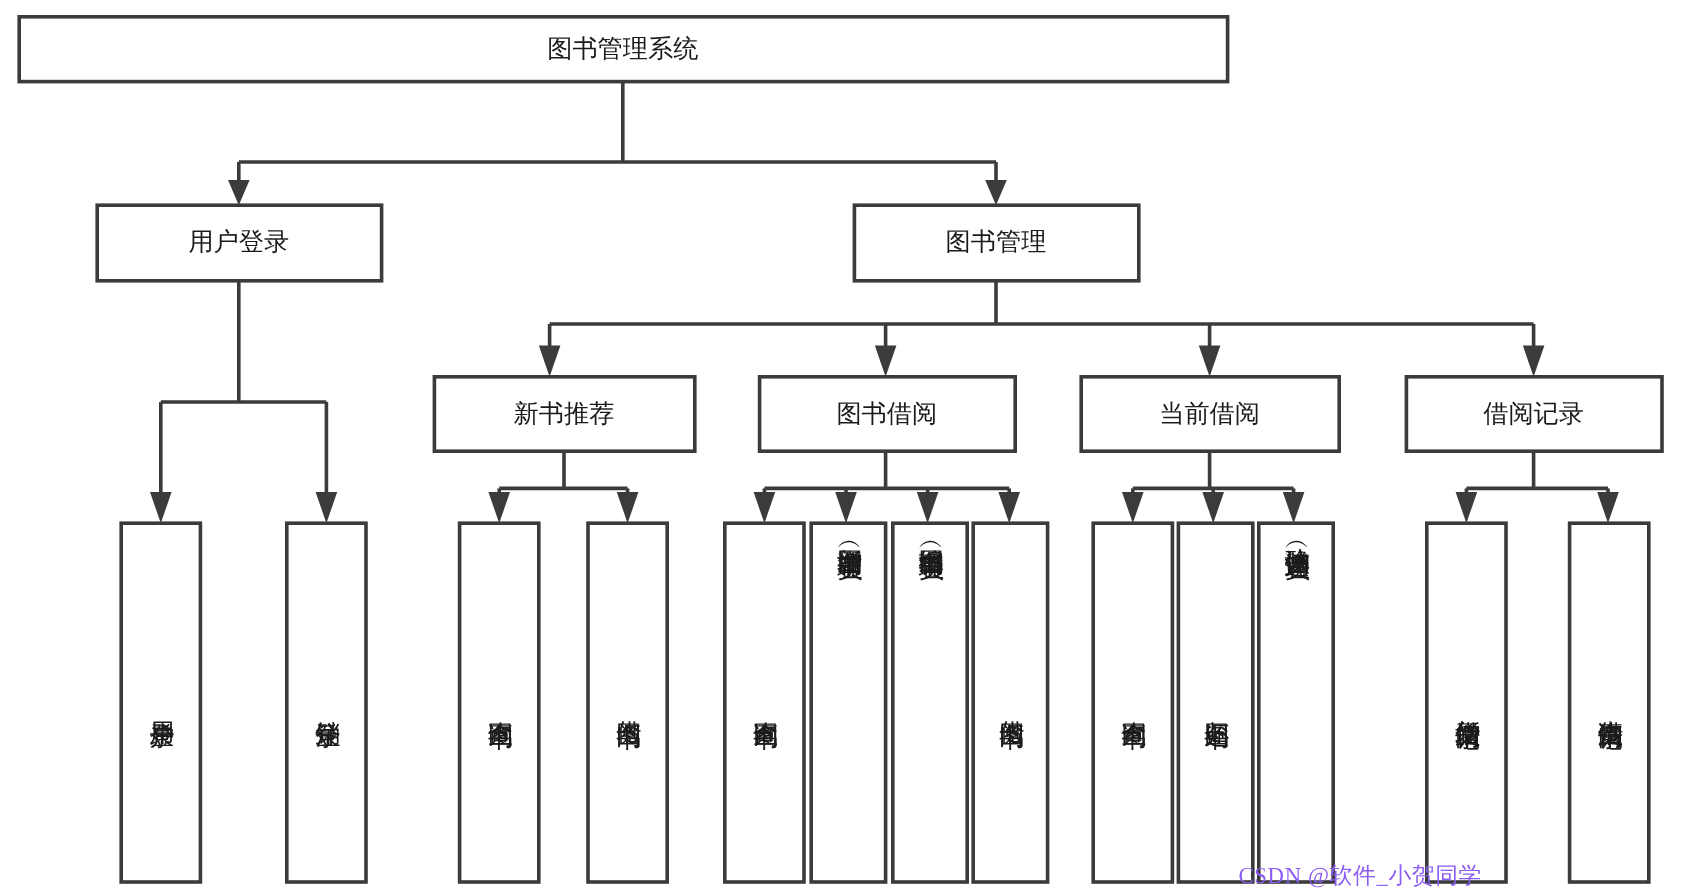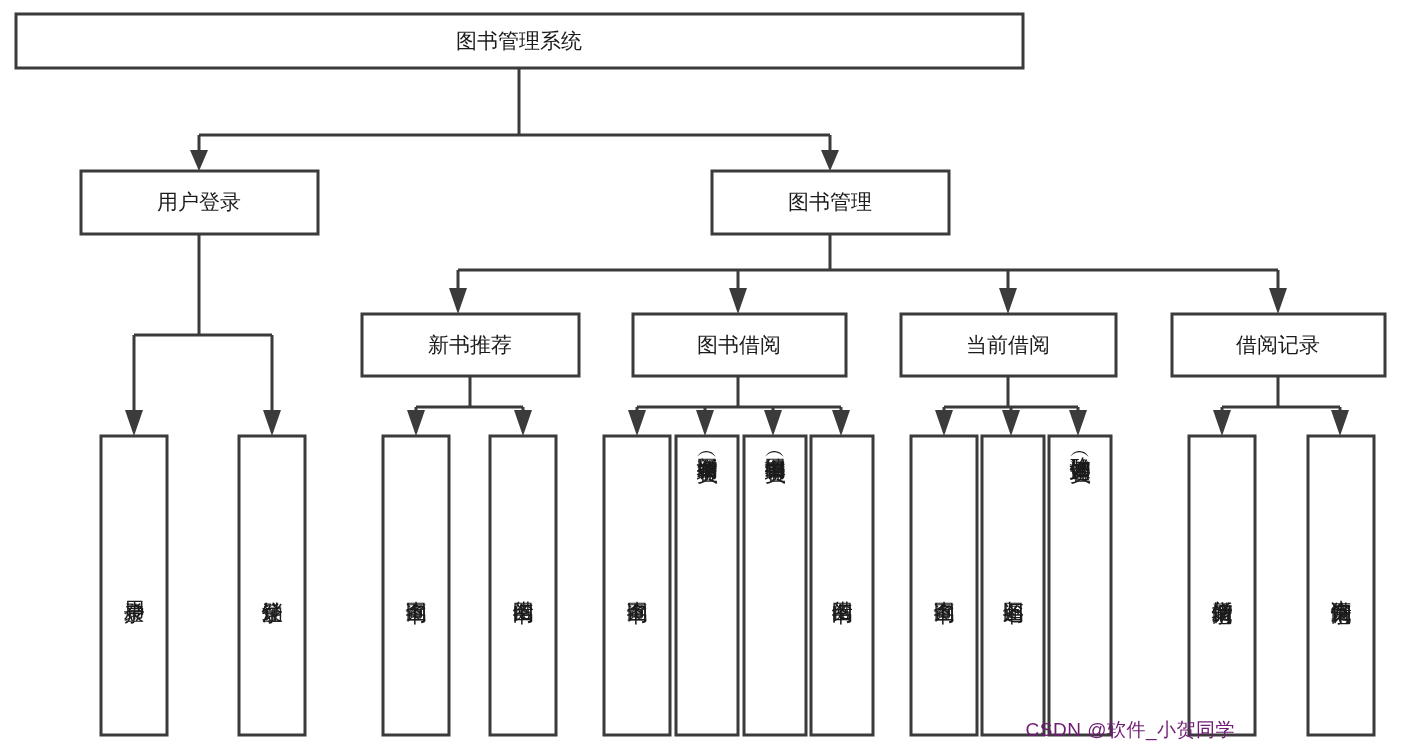--- a/index.html
+++ b/index.html
@@ -62,23 +62,23 @@
     font-size: 21px;
     line-height: 1.06;
     color: #1b1b1b;
     letter-spacing: 1px;
     white-space: nowrap;
   }
   .watermark {
     position: absolute;
     right: 8px;
     bottom: 4px;
-    font-family: Liberation Sans, sans-serif;
+    font-family: Liberation Serif, serif;
     font-size: 19px;
-    color: #701a75;
+    color: #8b5cf6;
     letter-spacing: 0.5px;
     white-space: nowrap;
   }
 </style>
 </head>
 <body>
 
 <div id="diagram-root">
 
   <svg id="flow" viewBox="0 0 1405 747">

